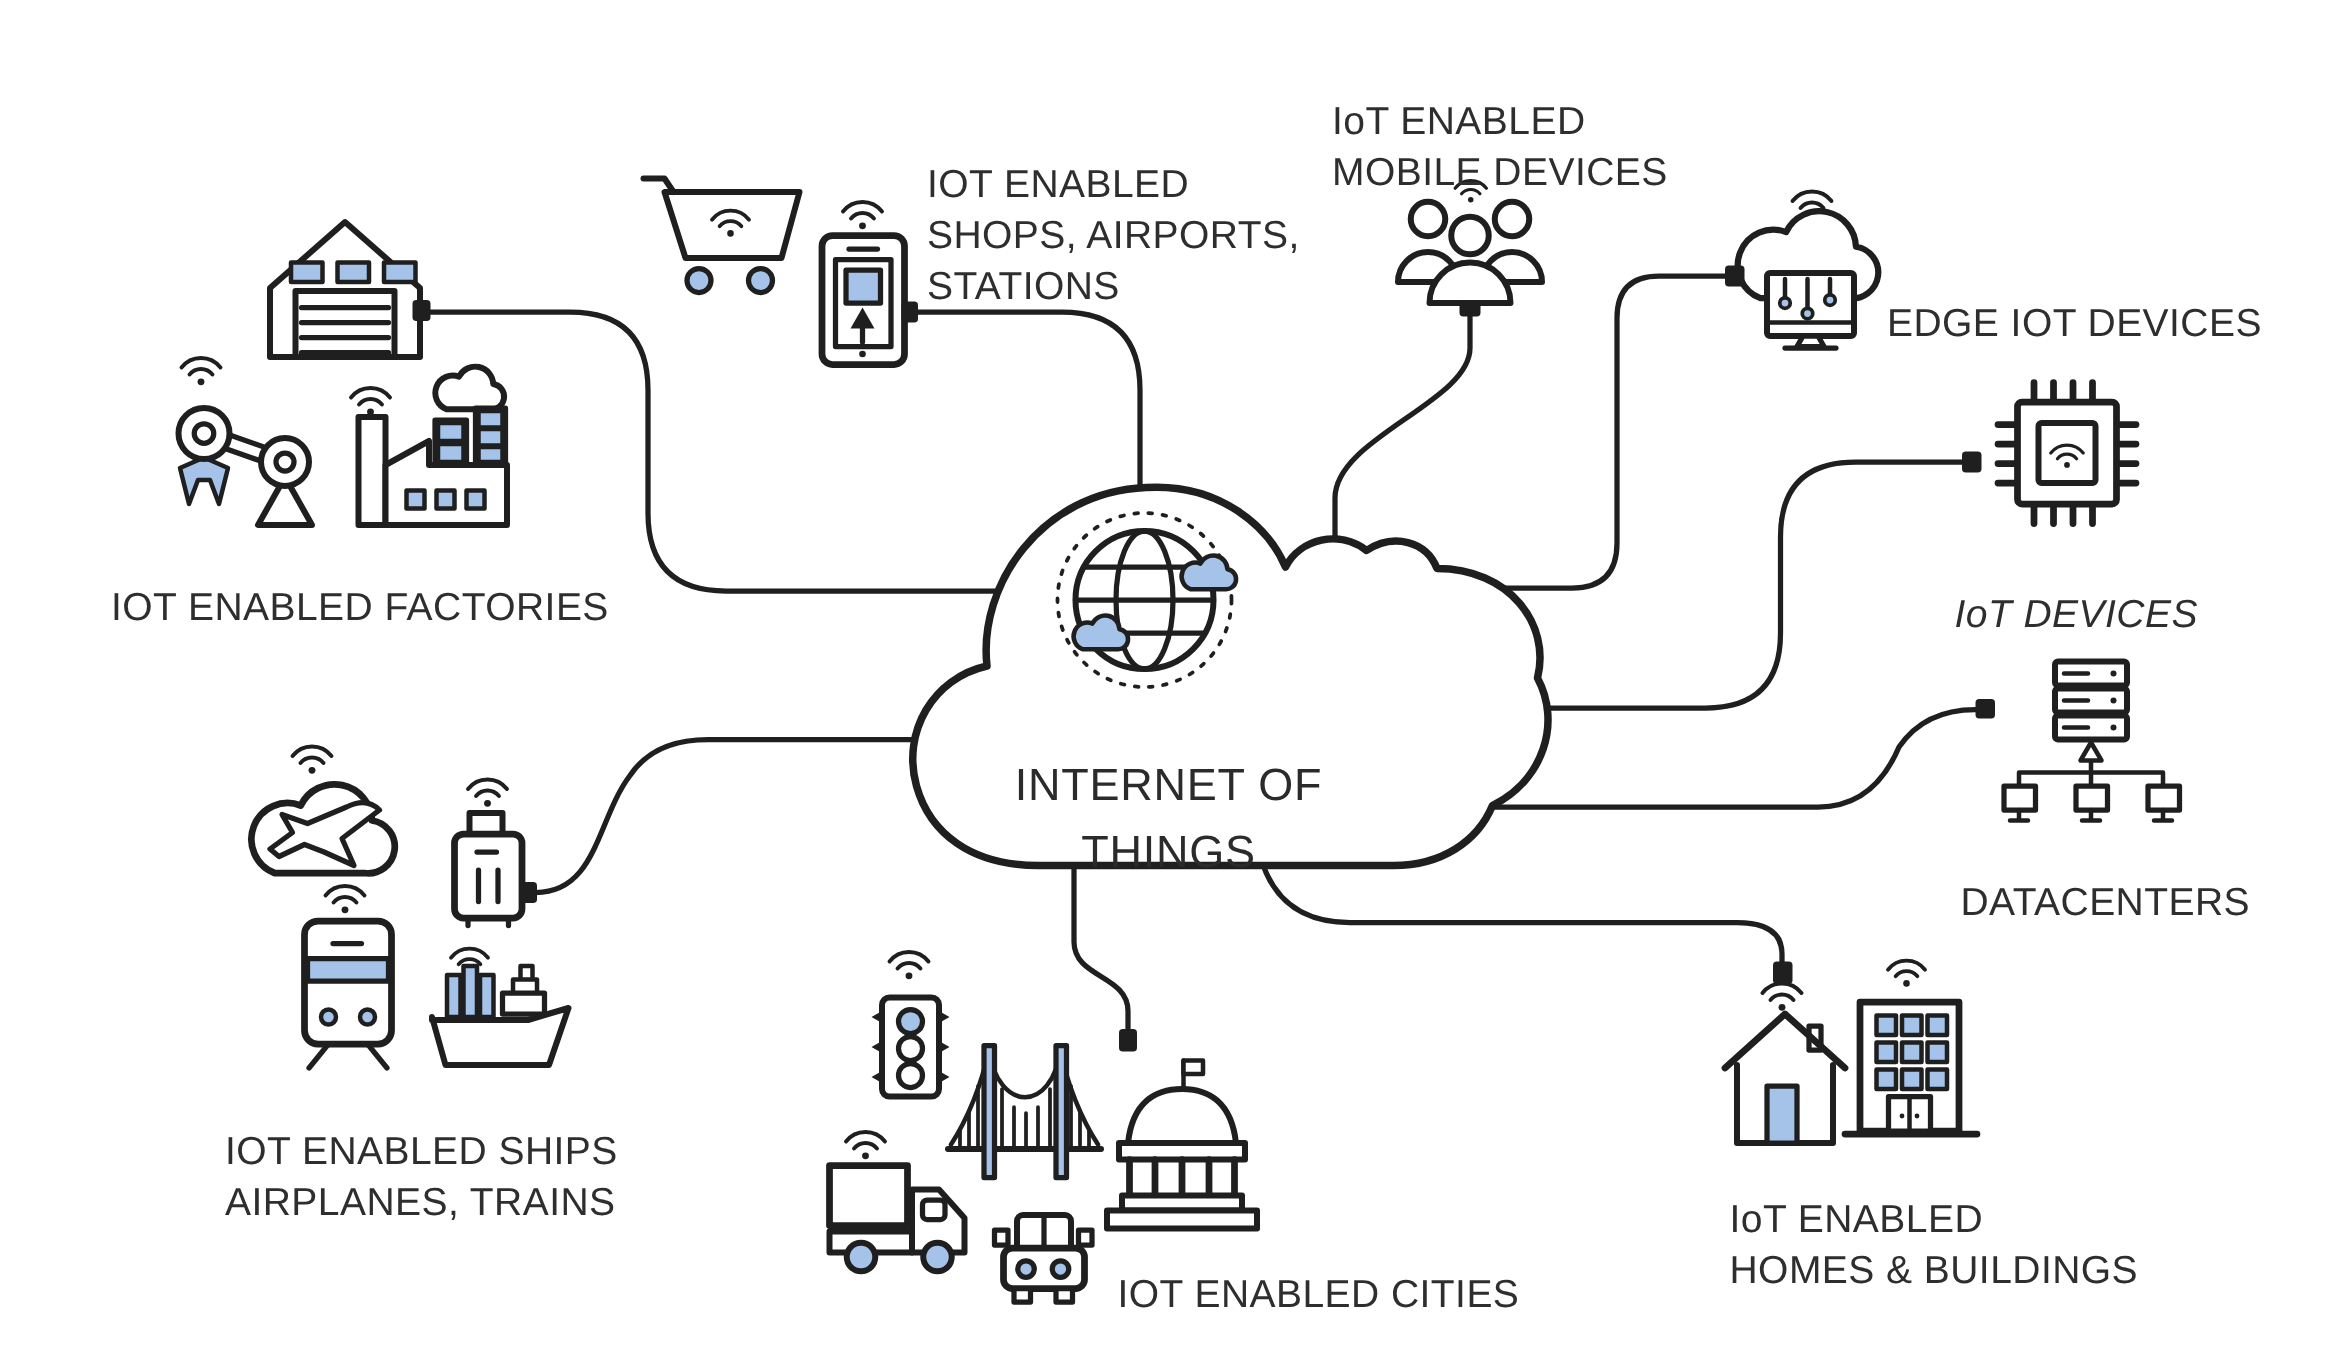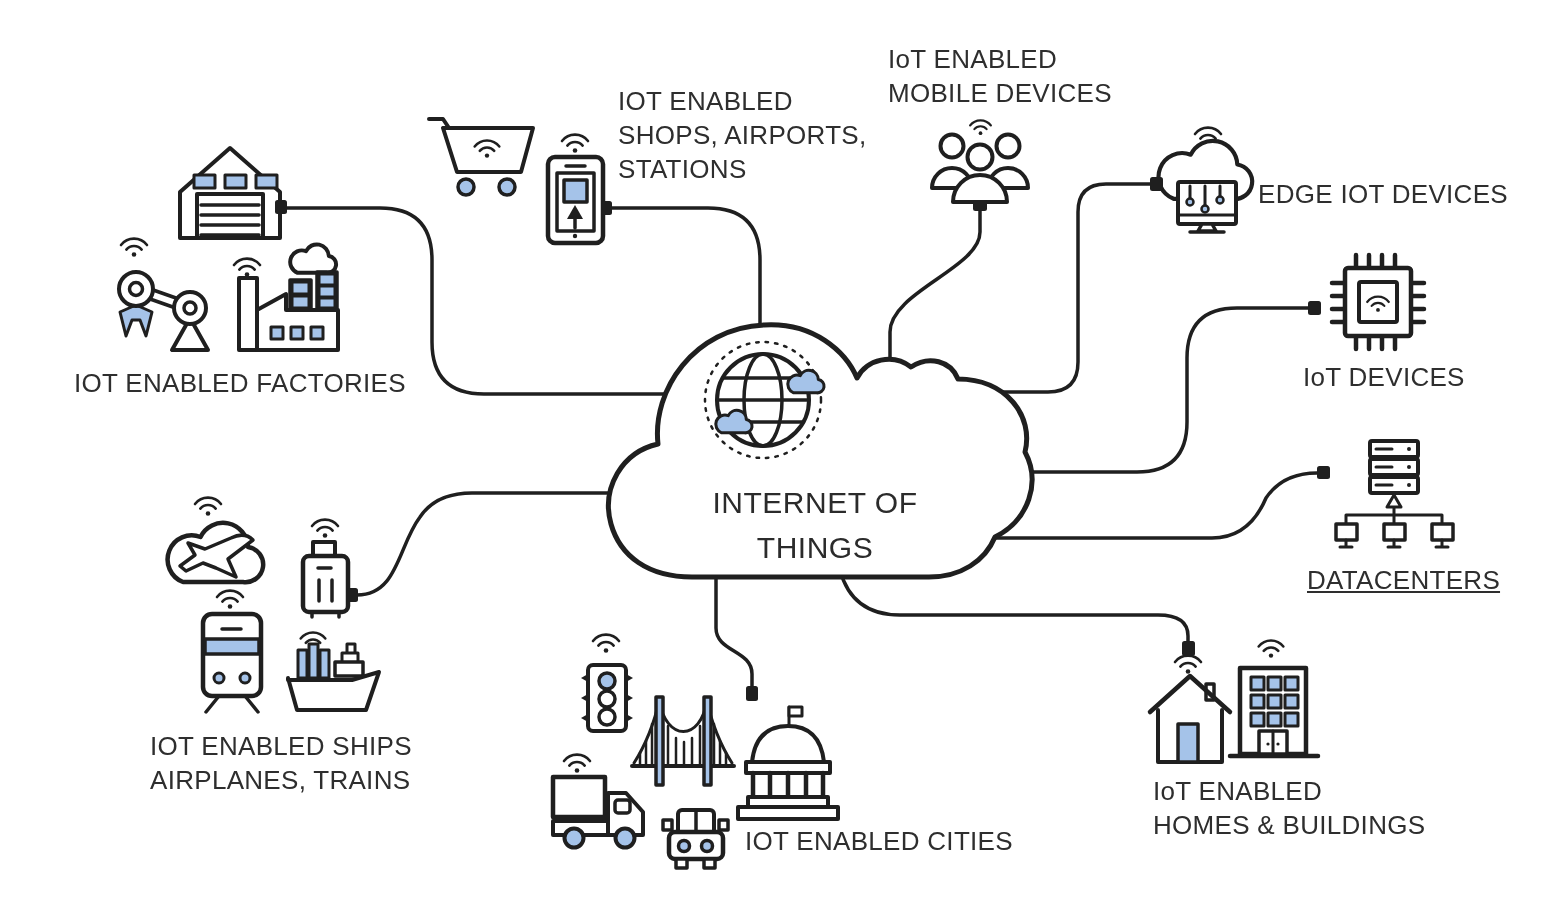--- a/index.html
+++ b/index.html
@@ -1,20 +1,20 @@
 <!DOCTYPE html>
 <html><head>
 <meta charset="utf-8">
 <style>
   html,body{margin:0;padding:0;background:#fff;}
   .stage{position:relative;width:1560px;height:914px;background:#fff;overflow:hidden;
          font-family:"Liberation Sans",sans-serif;}
   .layer{position:absolute;left:0;top:0;}
   .label{position:absolute;color:#2e2e2e;font-size:26px;line-height:34px;
-         white-space:pre-line;letter-spacing:.3px;}
+         white-space:pre-line;letter-spacing:.3px;margin-top:21px;}
   .title{font-size:30px;line-height:45px;text-align:center;letter-spacing:.5px;color:#2b2b2b;}
   .ln{stroke:#1f1f1f;fill:none;stroke-linecap:round;stroke-linejoin:round;}
   .fw{fill:#ffffff;}
   .fb{fill:#a5c3e9;}
   .fd{fill:#1f1f1f;stroke:none;}
 </style>
 </head>
 <body>
 
 <div class="stage">
@@ -287,30 +287,30 @@
       <circle class="ln" stroke-width="2.5" stroke-dasharray="2.5 7" cx="763" cy="400" r="58"></circle>
       <circle class="ln fw" stroke-width="4" cx="763" cy="400" r="46"></circle>
       <ellipse class="ln" stroke-width="3.5" cx="763" cy="400" rx="19" ry="46"></ellipse>
       <path class="ln" stroke-width="3.5" d="M 723 378 H 803 M 717 400 H 809 M 723 422 H 803"></path>
       <use href="#minicloud" class="ln fb" stroke-width="3.2" transform="translate(786,370) scale(0.95)"></use>
       <use href="#minicloud" class="ln fb" stroke-width="3.2" transform="translate(714,410) scale(0.95)"></use>
     </g>
   </g>
 </svg>
 
-<div class="label title" style="left:640px;top:480px;width:350px;">INTERNET OF
+<div class="label title" style="left:604px;top:480px;width:350px;">INTERNET OF
 THINGS</div>
 <div class="label" style="left:74px;top:366px;">IOT ENABLED FACTORIES</div>
 <div class="label" style="left:618px;top:84px;">IOT ENABLED
 SHOPS, AIRPORTS,
 STATIONS</div>
 <div class="label" style="left:888px;top:42px;">IoT ENABLED
 MOBILE DEVICES</div>
 <div class="label" style="left:1258px;top:177px;text-align:center;">EDGE IOT DEVICES</div>
-<div class="label" style="left:1303px;top:360px;">IoT DEVICES</div>
-<div class="label" style="left:1307px;top:563px;text-decoration:underline;">DATACENTERS</div>
+<div class="label" style="left:1303px;top:371px;font-style:italic;">IoT DEVICES</div>
+<div class="label" style="left:1307px;top:563px;">DATACENTERS</div>
 <div class="label" style="left:1153px;top:774px;">IoT ENABLED
 HOMES &amp; BUILDINGS</div>
 <div class="label" style="left:150px;top:729px;">IOT ENABLED SHIPS
 AIRPLANES, TRAINS</div>
 <div class="label" style="left:745px;top:824px;">IOT ENABLED CITIES</div>
 
 </div>
 
 </body></html>

